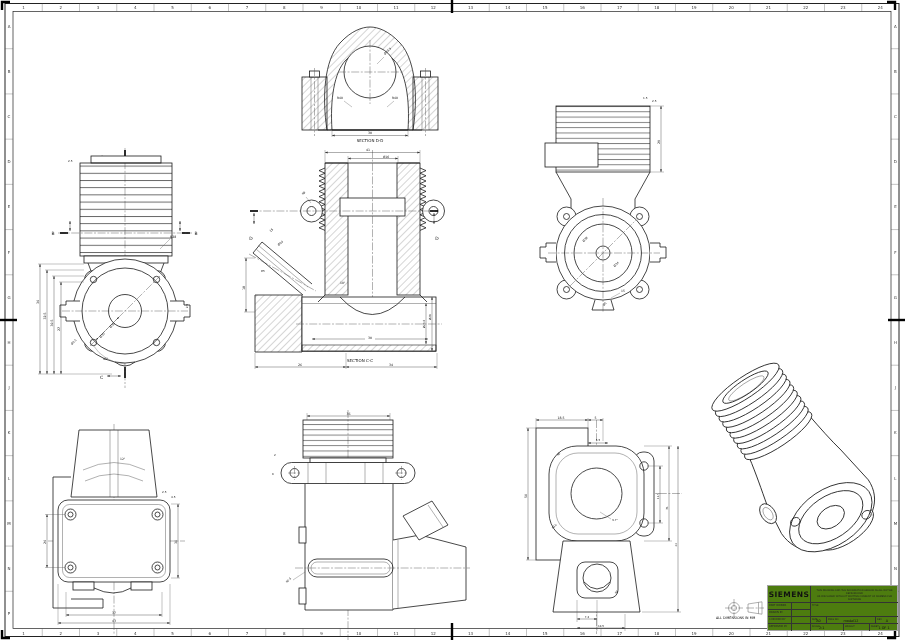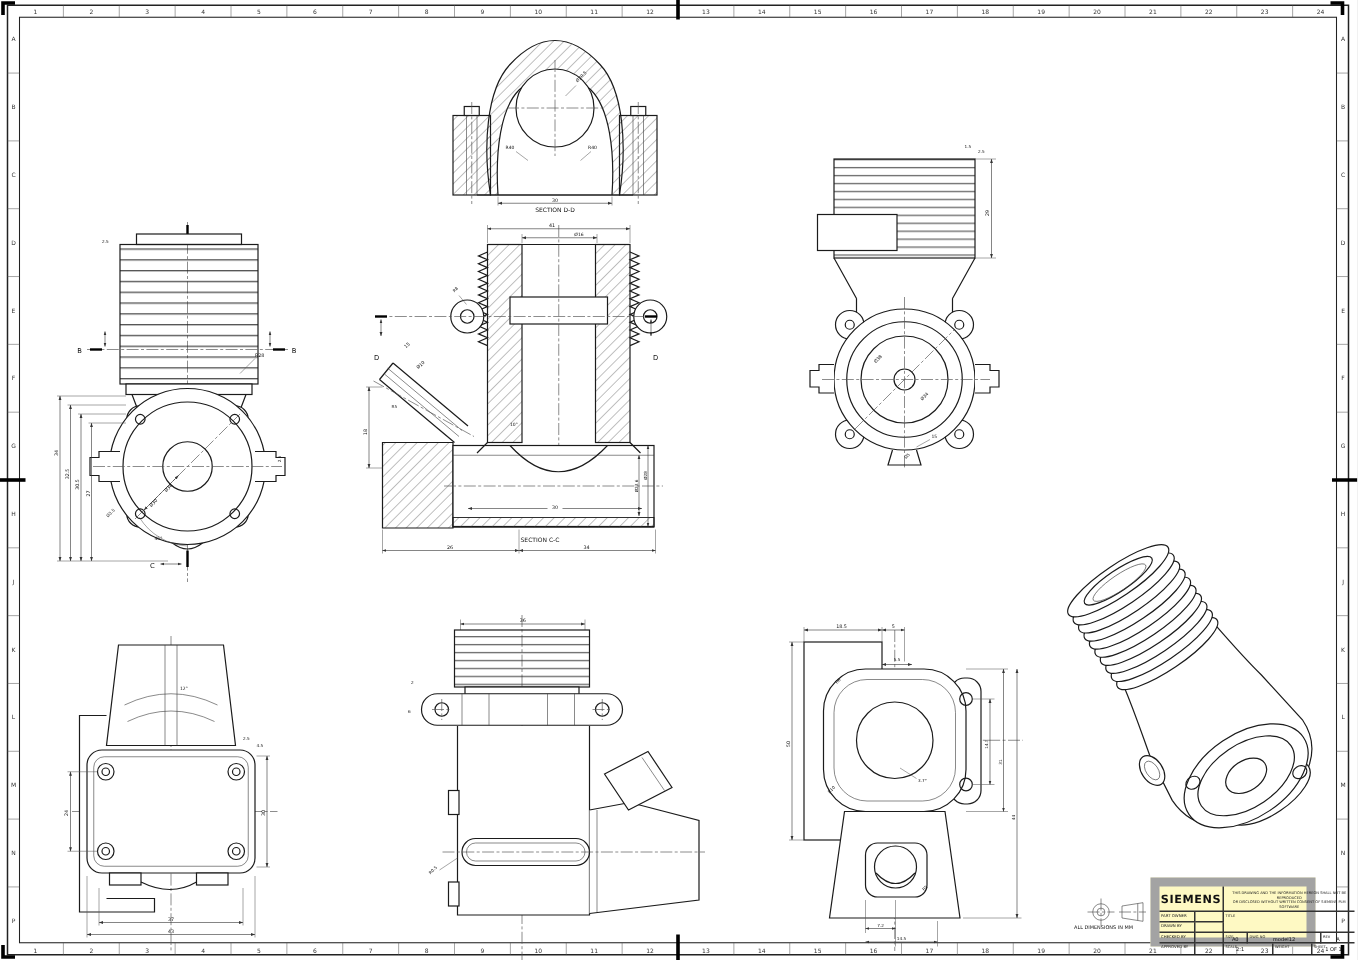--- a/index.html
+++ b/index.html
@@ -15,22 +15,22 @@
   .wit {fill:none;stroke:#555;stroke-width:.35;}
   .thk {fill:none;stroke:#000;stroke-width:1.6;}
   .frame{fill:none;stroke:#222;stroke-width:1;}
   .frame2{fill:none;stroke:#222;stroke-width:.7;}
   .mark{fill:none;stroke:#000;stroke-width:2.4;}
   text{fill:#111;font-family:"DejaVu Sans","Liberation Sans",sans-serif;}
   .t28{font-size:2.8px}.t3{font-size:3px}.t32{font-size:3.2px}
   .t4{font-size:4px}.t45{font-size:4.5px}
   .zt{font-size:4px;fill:#333;}
   
-  .tb{position:absolute;left:767px;top:585px;width:110px;height:46px;border:6px solid #a3a3a3;
-      box-sizing:border-box;font-size:3px;color:#111;background:#fef9c3;}
+  .tb{position:absolute;left:767px;top:585px;width:131px;height:46px;border:1px solid #a3a3a3;
+      box-sizing:border-box;font-size:3px;color:#111;background:#4d7c0f;}
   .tb .cell{position:absolute;box-sizing:border-box;border-right:.5px solid #333;border-bottom:.5px solid #333;overflow:hidden;}
   .brand{font-weight:bold;font-size:7.5px;letter-spacing:.4px;display:flex;align-items:center;justify-content:center;}
   .notes{font-size:2.4px;line-height:1.25;text-align:center;padding-top:3px;color:#222;}
   .flabel{font-size:2.6px;padding:.5px 0 0 1px;color:#222;}
   .tinyhead{font-size:2.4px;color:#222;position:absolute;top:.5px;left:1px;}
   .val{position:absolute;width:100%;text-align:center;top:2.5px;font-size:3.4px;}
   .units{position:absolute;left:716px;top:616px;width:47px;font-size:3.3px;line-height:1.25;color:#111;}
 </style>
 </head>
 <body>

